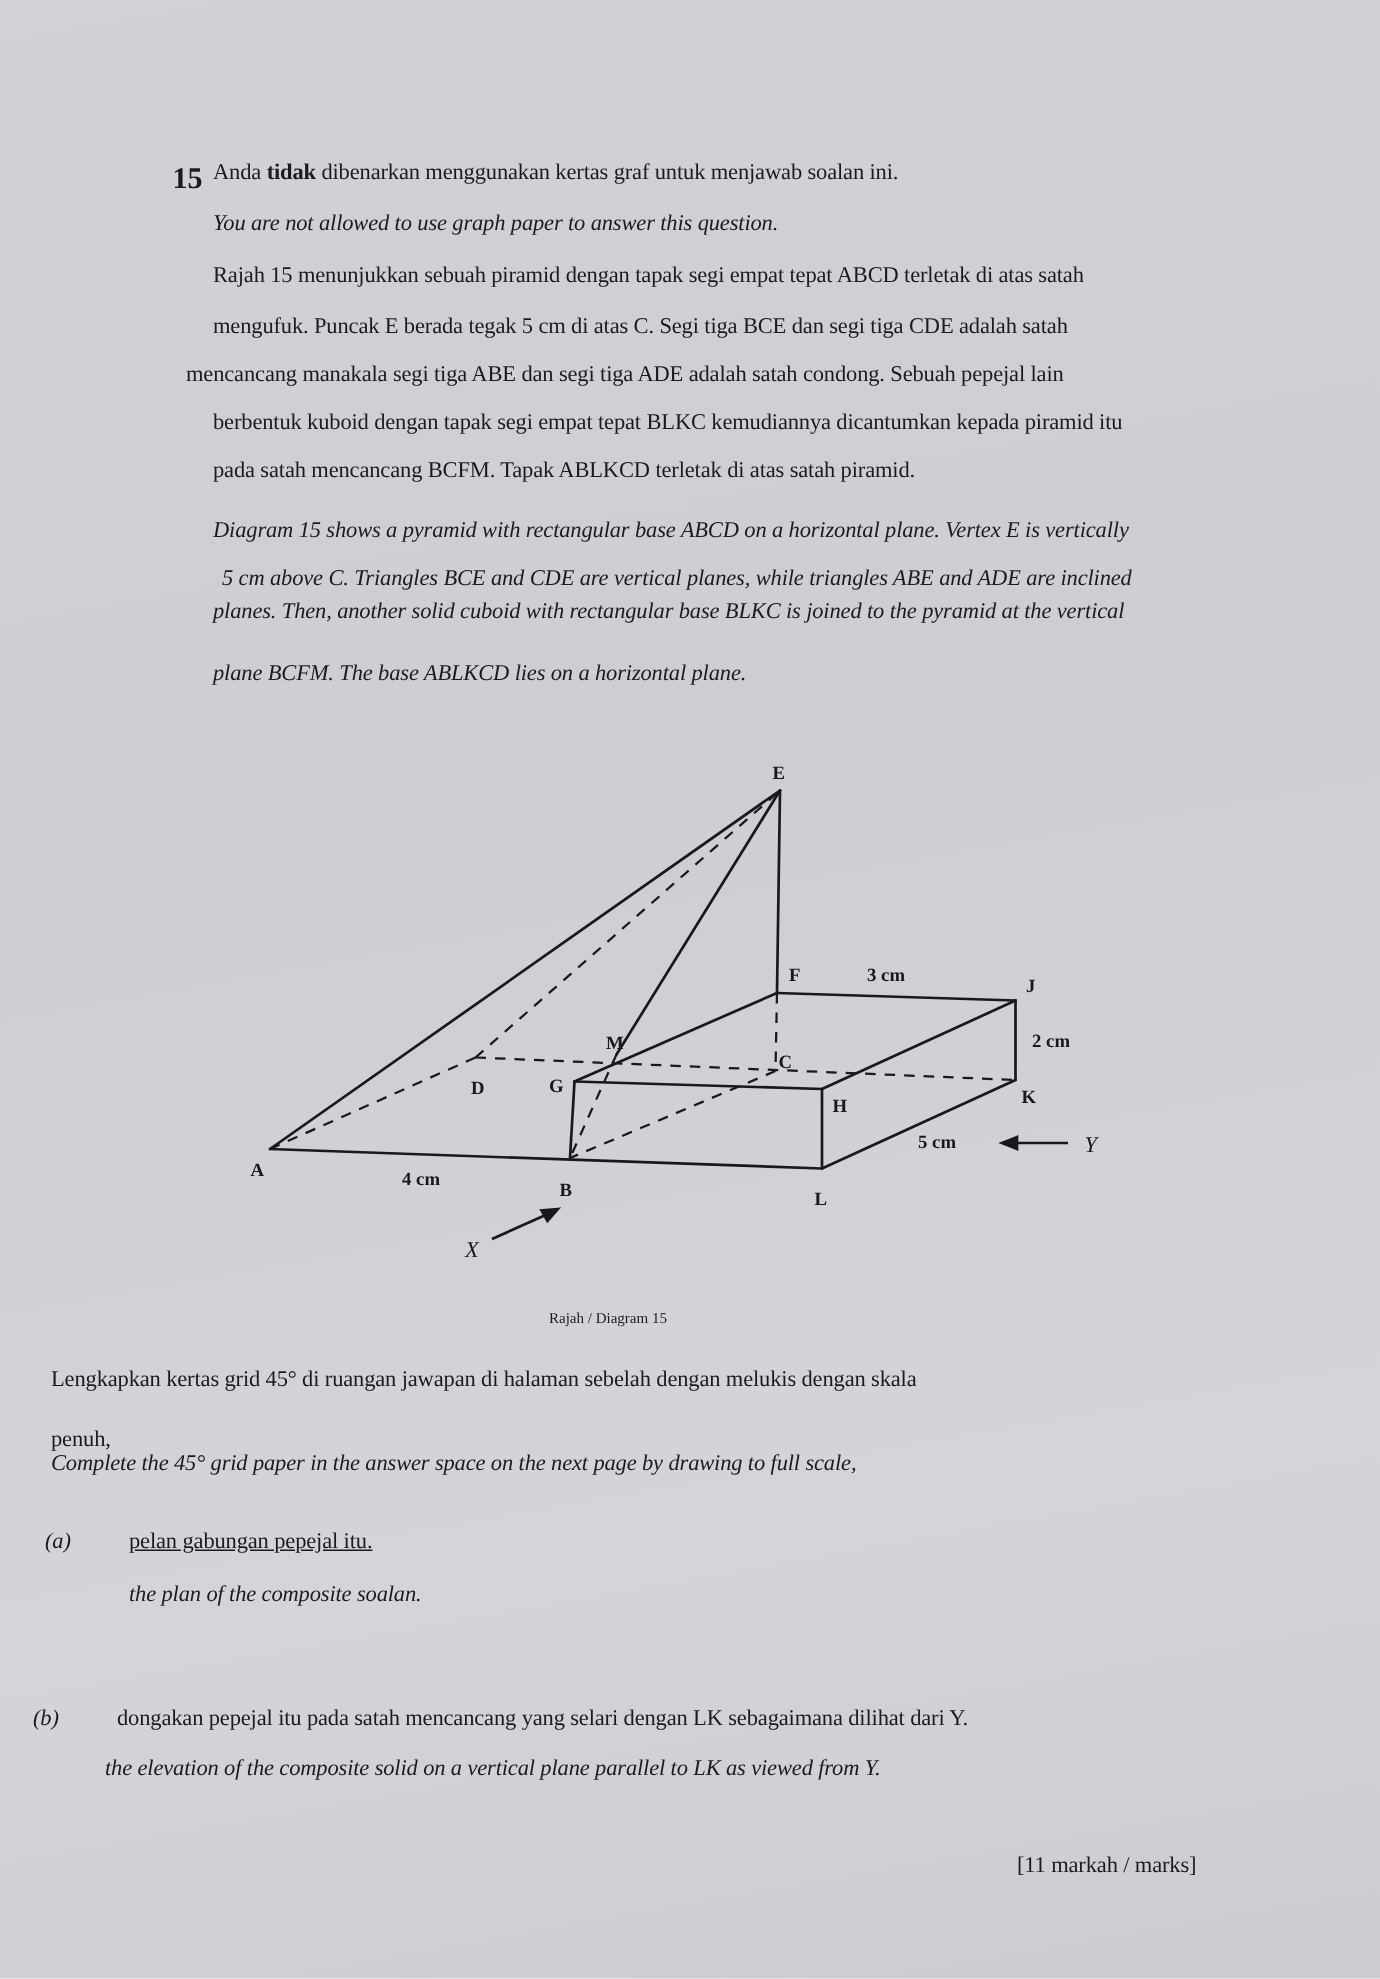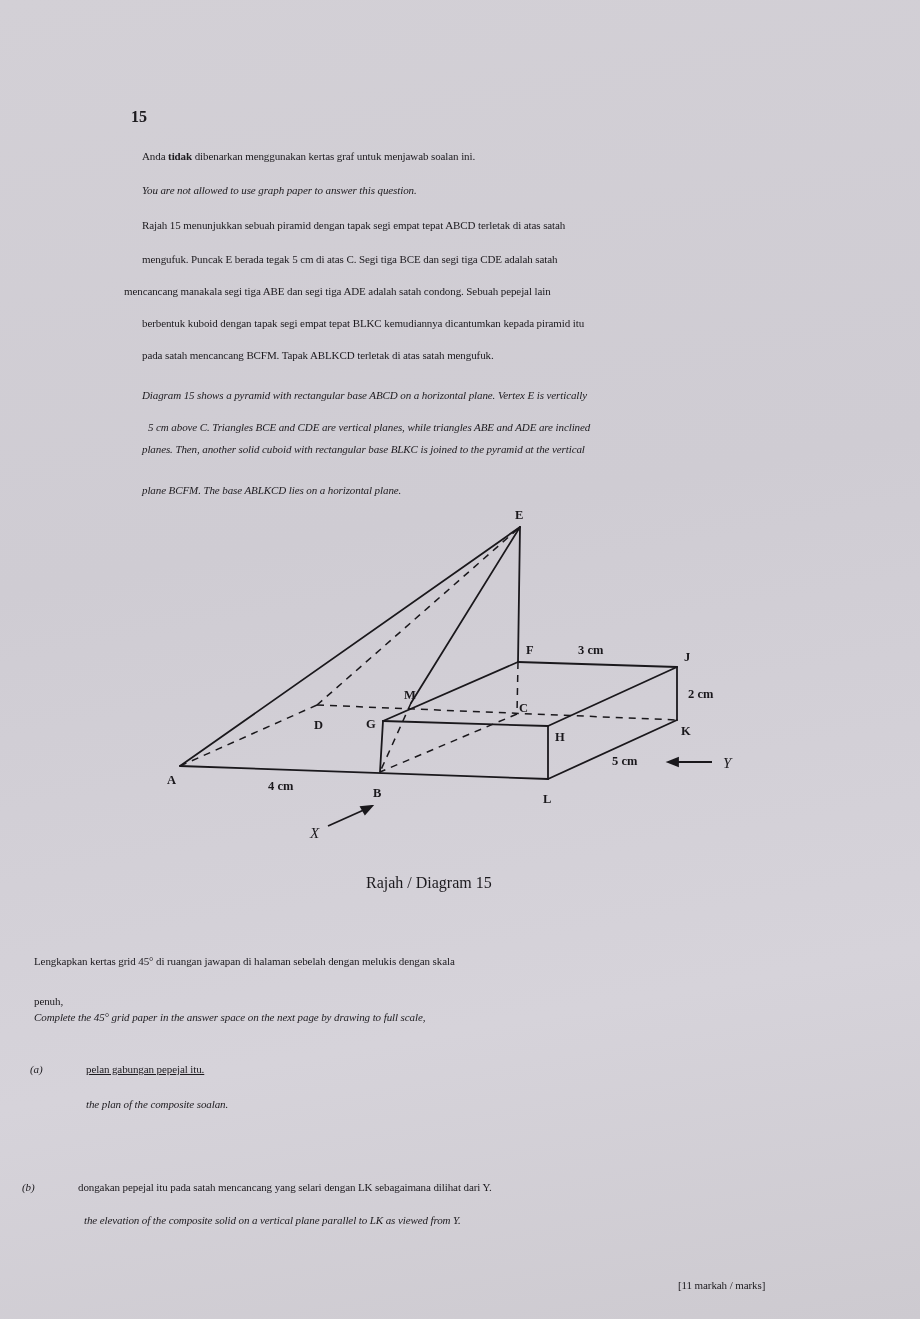--- a/index.html
+++ b/index.html
@@ -4,43 +4,43 @@
 <style>
   html, body { margin:0; padding:0; }
   body {
     width:920px; height:1319px; overflow:hidden;
     background: linear-gradient(170deg, #d3d0d6 0%, #cfccd3 40%, #d6d3da 75%, #cdcad0 100%);
     font-family: "Liberation Serif", serif;
     color:#1c1a1e;
     position:relative;
   }
   .abs { position:absolute; }
-  .qnum { left:131px; top:108px; font-size:16px; font-weight:bold; }
-  .line { font-size:11px; white-space:nowrap; letter-spacing:-0.1px;margin-top:43px; }
+  .qnum { left:115px; top:108px; font-size:20px; font-weight:bold; }
+  .line { font-size:15px; white-space:nowrap; letter-spacing:-0.1px; }
   .it { font-style:italic; }
   .b { font-weight:bold; }
-  .caption { font-size:16px; }
+  .caption { font-size:10px; }
   svg text { font-family:"Liberation Serif", serif; font-weight:bold; font-size:12.5px; fill:#1a181c; }
 </style>
 </head>
 <body>
 
 <div class="abs qnum">15</div>
 
 <div class="abs line" style="left:142px; top:107px;">
   <span>Anda </span><span class="b">tidak</span><span> dibenarkan menggunakan kertas graf untuk menjawab soalan ini.</span>
 </div>
 
 <div class="abs line it" style="left:142px; top:141px;">You are not allowed to use graph paper to answer this question.</div>
 
 <div class="abs line" style="left:142px; top:176px;">Rajah 15 menunjukkan sebuah piramid dengan tapak segi empat tepat ABCD terletak di atas satah</div>
 <div class="abs line" style="left:142px; top:210px;">mengufuk. Puncak E berada tegak 5 cm di atas C. Segi tiga BCE dan segi tiga CDE adalah satah</div>
 <div class="abs line" style="left:124px; top:242px;">mencancang manakala segi tiga ABE dan segi tiga ADE adalah satah condong. Sebuah pepejal lain</div>
 <div class="abs line" style="left:142px; top:274px;">berbentuk kuboid dengan tapak segi empat tepat BLKC kemudiannya dicantumkan kepada piramid itu</div>
-<div class="abs line" style="left:142px; top:306px;">pada satah mencancang BCFM. Tapak ABLKCD terletak di atas satah mengufuk.</div>
+<div class="abs line" style="left:142px; top:306px;">pada satah mencancang BCFM. Tapak ABLKCD terletak di atas satah piramid.</div>
 
 <div class="abs line it" style="left:142px; top:346px;">Diagram 15 shows a pyramid with rectangular base ABCD on a horizontal plane. Vertex E is vertically</div>
 <div class="abs line it" style="left:148px; top:378px;">5 cm above C. Triangles BCE and CDE are vertical planes, while triangles ABE and ADE are inclined</div>
 <div class="abs line it" style="left:142px; top:400px;text-align:right;">planes. Then, another solid cuboid with rectangular base BLKC is joined to the pyramid at the vertical</div>
 <div class="abs line it" style="left:142px; top:441px;">plane BCFM. The base ABLKCD lies on a horizontal plane.</div>
 
 <svg class="abs" style="left:0; top:0;" width="920" height="880">
   <g stroke="#1a181c" stroke-width="1.8" fill="none" stroke-linecap="round">
 
     <line x1="180" y1="766" x2="520" y2="527"></line>
@@ -97,15 +97,15 @@
 <div class="abs line" style="left:34px; top:912px;">Lengkapkan kertas grid 45° di ruangan jawapan di halaman sebelah dengan melukis dengan skala</div>
 <div class="abs line" style="left:34px; top:952px;">penuh,</div>
 <div class="abs line it" style="left:34px; top:968px;">Complete the 45° grid paper in the answer space on the next page by drawing to full scale,</div>
 
 <div class="abs line it" style="left:30px; top:1020px;">(a)</div>
 <div class="abs line" style="left:86px; top:1020px;text-decoration:underline;">pelan gabungan pepejal itu.</div>
 <div class="abs line it" style="left:86px; top:1055px;">the plan of the composite soalan.</div>
 
 <div class="abs line it" style="left:22px; top:1138px;">(b)</div>
 <div class="abs line" style="left:78px; top:1138px;">dongakan pepejal itu pada satah mencancang yang selari dengan LK sebagaimana dilihat dari Y.</div>
-<div class="abs line it" style="left:84px; top:1171px;">the elevation of the composite solid on a vertical plane parallel to LK as viewed from Y.</div>
+<div class="abs line it" style="left:70px; top:1171px;">the elevation of the composite solid on a vertical plane parallel to LK as viewed from Y.</div>
 
 <div class="abs line" style="left:678px; top:1236px;">[11 markah / marks]</div>
 
 </body></html>

